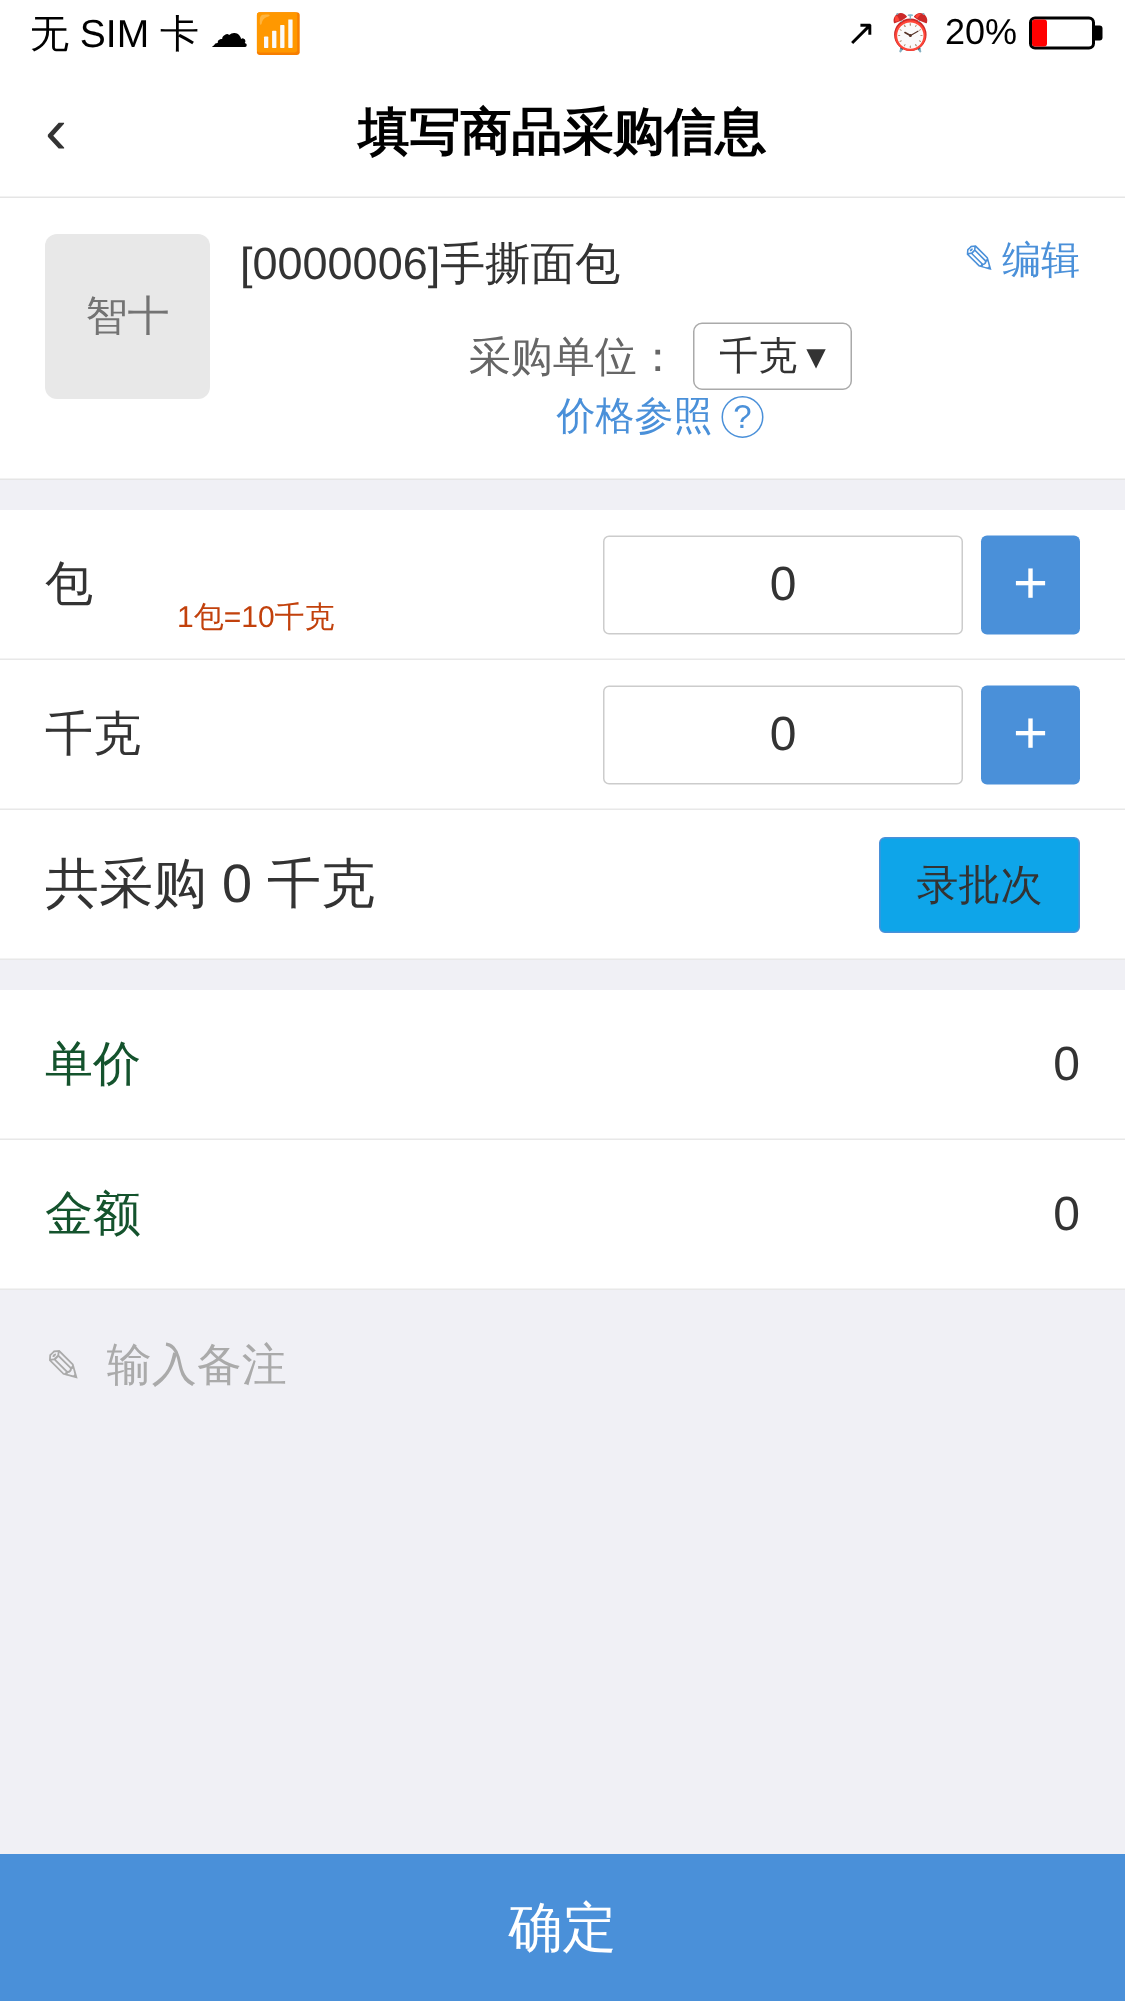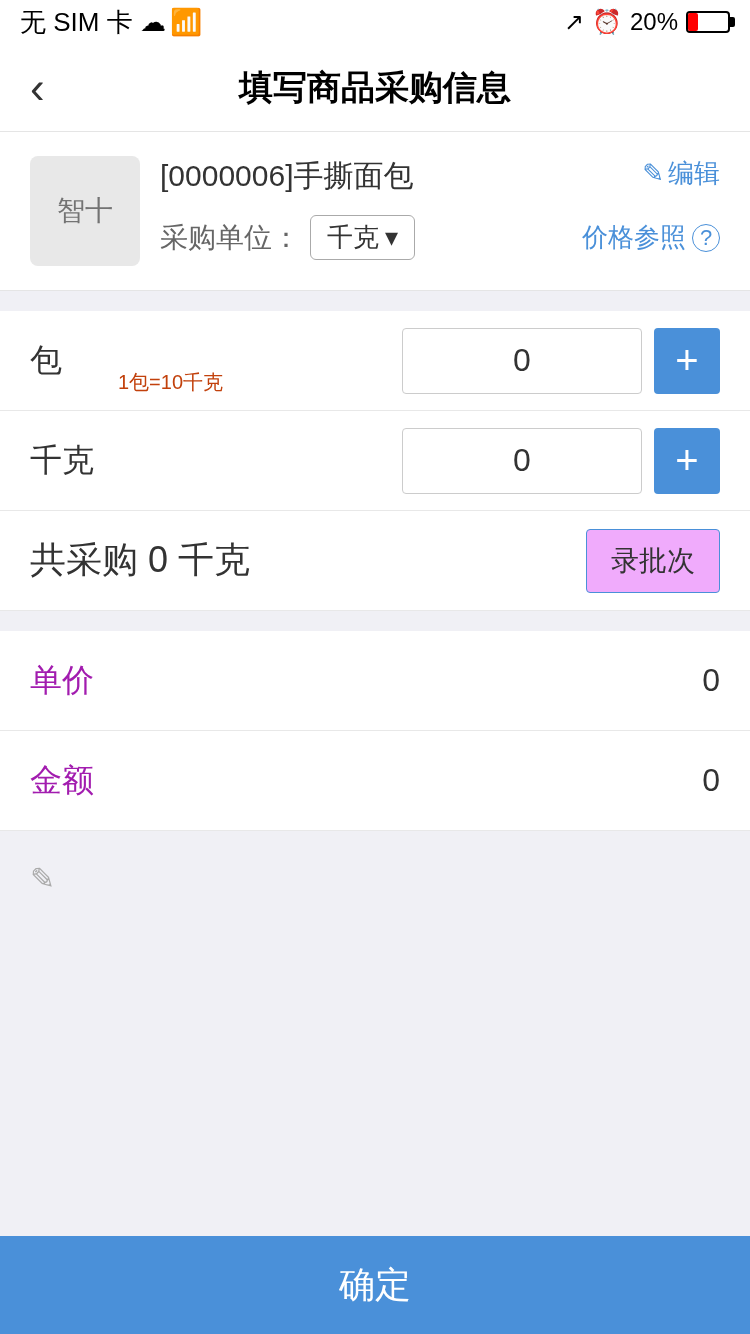--- a/index.html
+++ b/index.html
@@ -121,20 +121,21 @@
       display: flex;
       align-items: center;
       gap: 4px;
       cursor: pointer;
     }
     .purchase-unit-row {
       margin-top: 18px;
       display: flex;
       align-items: center;
       justify-content: space-between;
+      flex-direction: column;
     }
     .unit-label {
       font-size: 28px;
       color: #666;
     }
     .unit-select {
       border: 1px solid #aaa;
       border-radius: 6px;
       padding: 4px 16px;
       font-size: 26px;
@@ -223,38 +224,38 @@
       color: #333;
       flex: 1;
     }
     .batch-btn {
       border: 1px solid #4a90d9;
       border-radius: 4px;
       padding: 12px 24px;
       font-size: 28px;
       color: #333;
       cursor: pointer;
-      background: #f0abfc;
+      background: #0ea5e9;
     }
 
     
     .price-section {
       background: #fff;
       margin-top: 0;
     }
     .price-row {
       display: flex;
       align-items: center;
       padding: 0 30px;
       height: 100px;
       border-bottom: 1px solid #e8e8e8;
     }
     .price-row-label {
       font-size: 32px;
-      color: #a21caf;
+      color: #14532d;
       flex: 1;
     }
     .price-row-value {
       font-size: 32px;
       color: #333;
     }
 
     
     .remark-section {
       background: #f0f0f5;
@@ -381,20 +382,21 @@
   </div>
   <div class="price-row">
     <span class="price-row-label">金额</span>
     <span class="price-row-value">0</span>
   </div>
 </div>
 
 <div class="remark-section">
   <div class="remark-input">
     <span>✎</span>
+    <span>输入备注</span>
   </div>
 </div>
 
 <div class="bottom-spacer"></div>
 
 <div class="confirm-btn">
   <span>确定</span>
 </div>
 
 </body></html>

